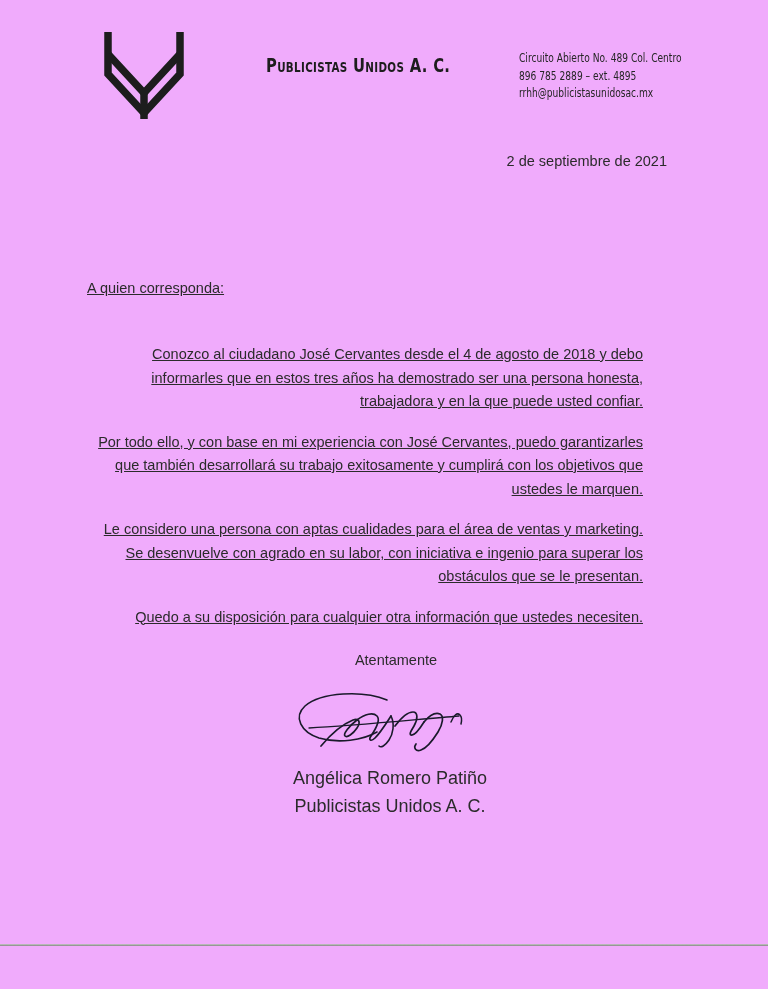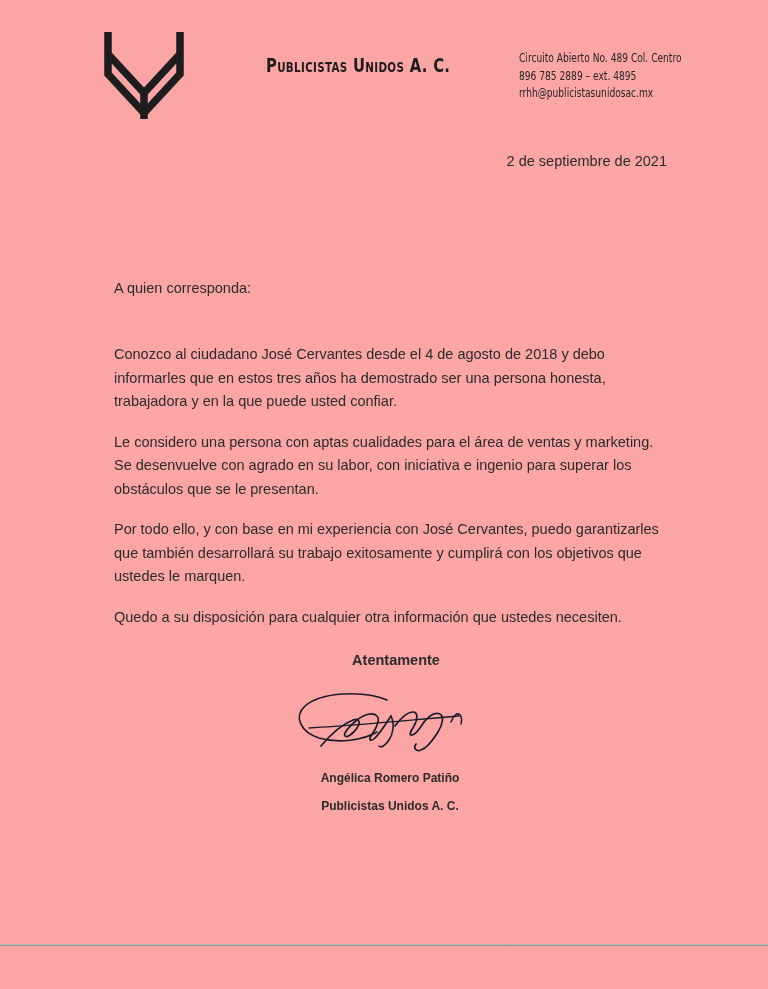--- a/index.html
+++ b/index.html
@@ -12,21 +12,21 @@
     height: 989px;
     position: relative;
     font-family: "Liberation Sans", sans-serif;
     color: #2b2b2b;
     overflow: hidden;
   }
 
   .page {
     position: absolute;
     inset: 0;
-    background: #fca5a5;
+    background: #f0abfc;
   }
 
   
   .letterhead {
     position: absolute;
     top: 0;
     left: 0;
     right: 0;
     height: 140px;
   }
@@ -76,47 +76,47 @@
     right: 101px;
     top: 153px;
     font-size: 14.5px;
     color: #2b2b2b;
     white-space: nowrap;
   }
 
   
   .letter-body {
     position: absolute;
-    left: 114px;
+    left: 87px;
     top: 277px;
     width: 556px;
+    text-decoration: underline;
   }
 
   .salutation {
     font-size: 14.5px;
     line-height: 22px;
     margin: 0 0 44px 0;
   }
 
   .body-paragraph {
     font-size: 14.5px;
     line-height: 23.5px;
     margin: 0 0 17px 0;
-    text-align: left;
+    text-align: right;
   }
   .body-paragraph:last-child { margin-bottom: 12px; }
 
   
   .signature-block {
     position: absolute;
     left: 0;
     right: 0;
     top: 650px;
     text-align: center;
-    font-weight: bold;
   }
 
   .closing {
     font-size: 14.5px;
     line-height: 20px;
     margin: 0;
     padding-left: 24px;
   }
 
   .signature-image {
@@ -124,21 +124,21 @@
     height: 72px;
     margin: 16px auto 6px auto;
     padding-left: 24px;
     box-sizing: content-box;
   }
   .signature-image svg { display: block; width: 210px; height: 72px; }
 
   .signer-name,
   .signer-title,
   .signer-org {
-    font-size: 12px;
+    font-size: 18px;
     line-height: 28px;
     margin: 0;
     padding-left: 12px;
   }
 
   
   .footer-rule {
     position: absolute;
     left: 0;
     right: 0;
@@ -173,23 +173,23 @@
     </div>
   </div>
 
   <div class="date-line">2 de septiembre de 2021</div>
 
   <div class="letter-body">
     <p class="salutation">A quien corresponda:</p>
 
     <p class="body-paragraph">Conozco al ciudadano José Cervantes desde el 4 de agosto de 2018 y debo informarles que en estos tres años ha demostrado ser una persona honesta, trabajadora y en la que puede usted confiar.</p>
 
+    <p class="body-paragraph">Por todo ello, y con base en mi experiencia con José Cervantes, puedo garantizarles que también desarrollará su trabajo exitosamente y cumplirá con los objetivos que ustedes le marquen.</p>
+
     <p class="body-paragraph">Le considero una persona con aptas cualidades para el área de ventas y marketing. Se desenvuelve con agrado en su labor, con iniciativa e ingenio para superar los obstáculos que se le presentan.</p>
-
-    <p class="body-paragraph">Por todo ello, y con base en mi experiencia con José Cervantes, puedo garantizarles que también desarrollará su trabajo exitosamente y cumplirá con los objetivos que ustedes le marquen.</p>
 
     <p class="body-paragraph">Quedo a su disposición para cualquier otra información que ustedes necesiten.</p>
   </div>
 
   <div class="signature-block">
     <p class="closing">Atentamente</p>
 
     <div class="signature-image">
       <svg viewBox="0 0 210 72" xmlns="http://www.w3.org/2000/svg" aria-hidden="true">
         <g fill="none" stroke="#1a1a2b" stroke-linecap="round" stroke-linejoin="round">

